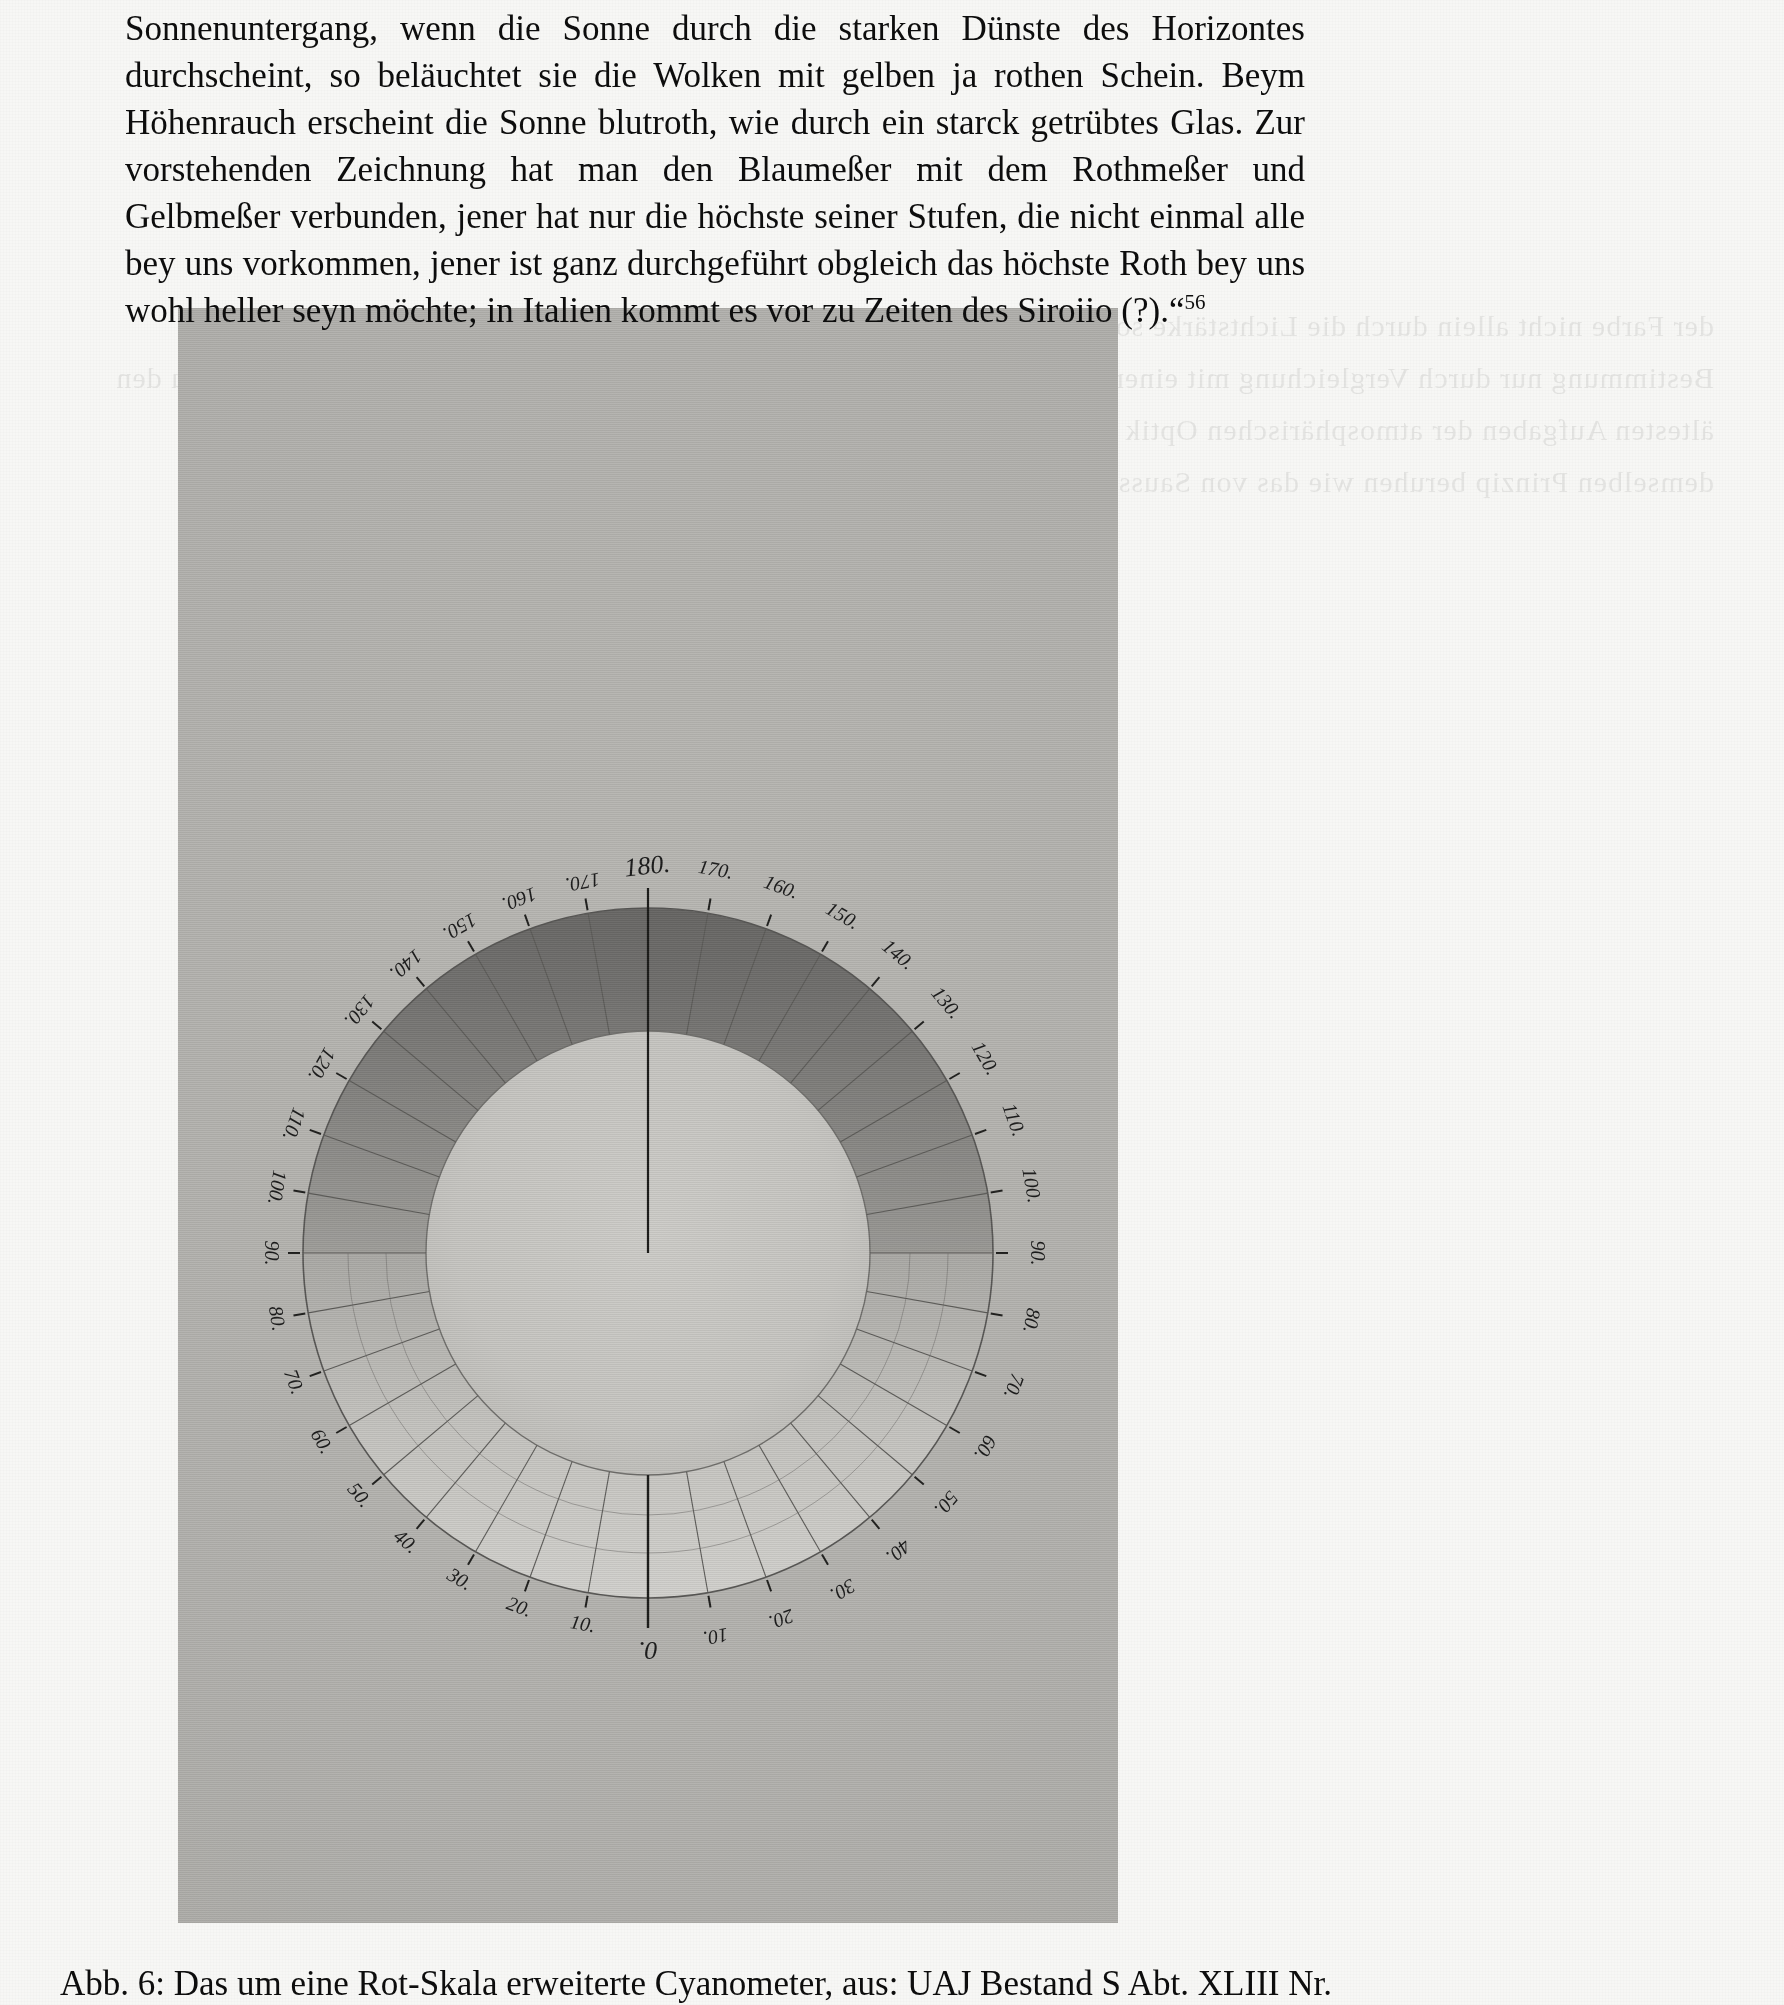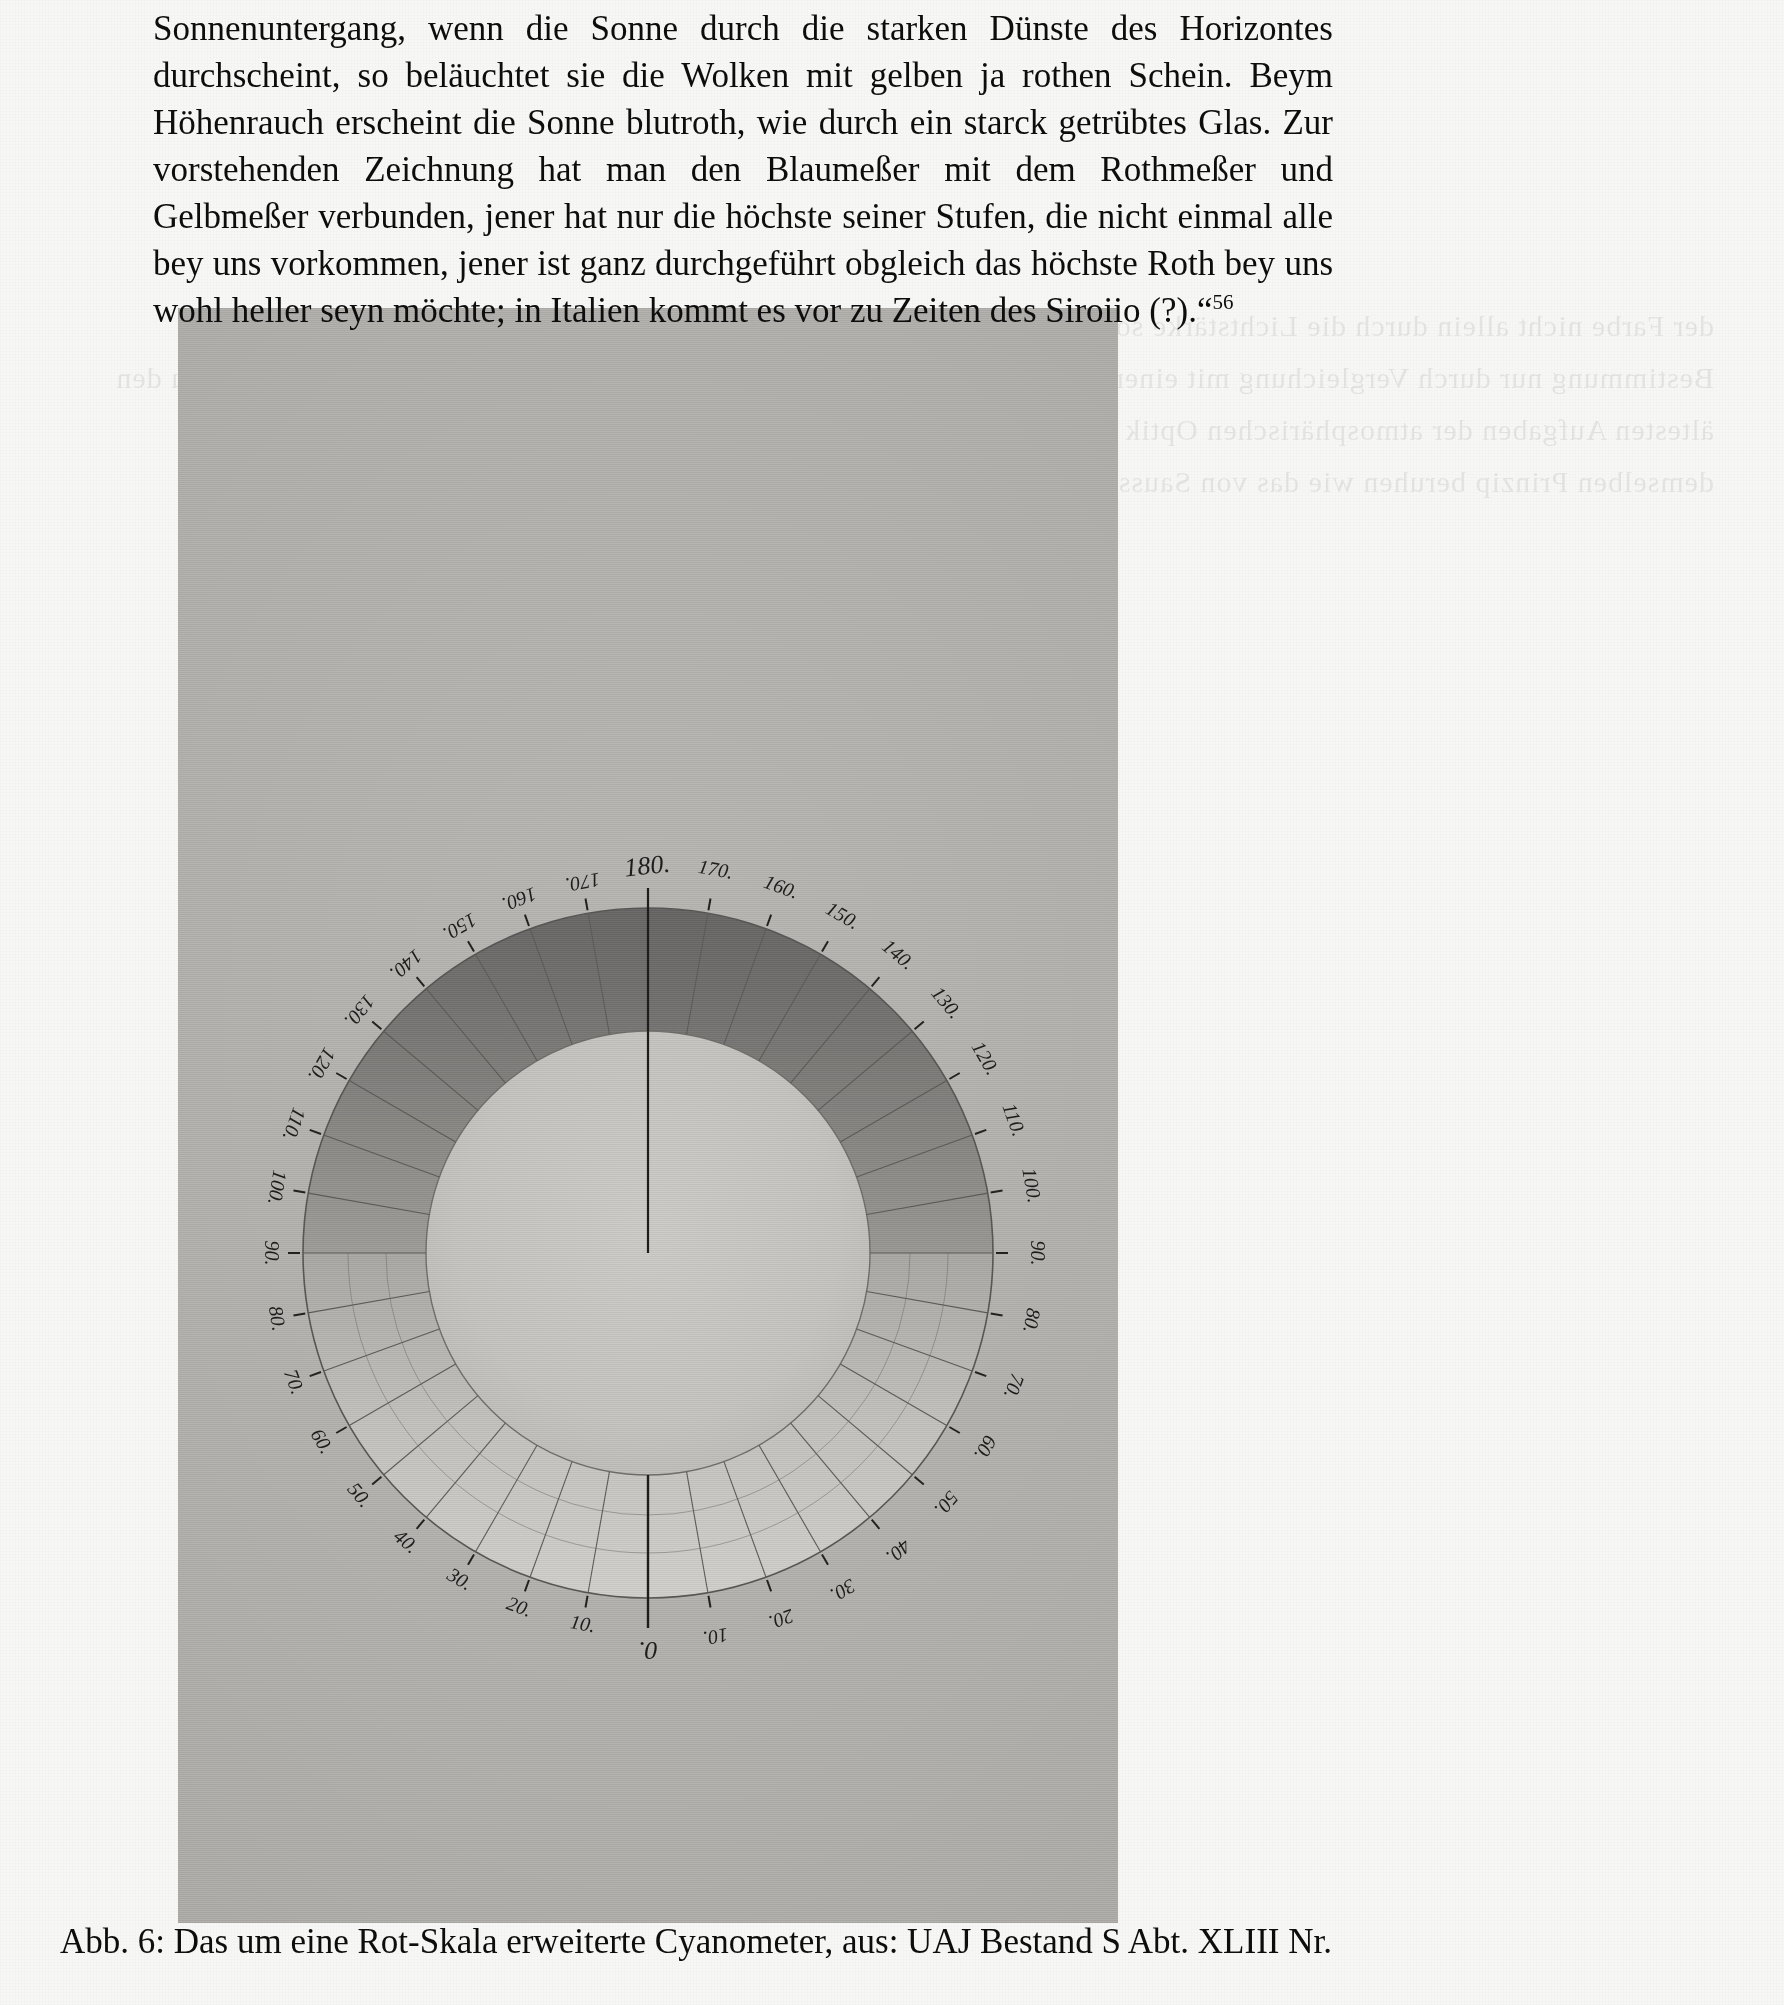--- a/index.html
+++ b/index.html
@@ -49,21 +49,20 @@
     left: 125px;
     top: 5px;
     width: 1180px;
     font-family: "Liberation Serif", serif;
     font-size: 35px;
     line-height: 47px;
     color: #0d0d0d;
     text-align: justify;
     text-align-last: left;
     z-index: 5;
-    margin-left: 28px;
   }
   #body-text p { margin: 0; }
   .fn-marker {
     font-size: 21px;
     vertical-align: super;
     line-height: 0;
   }
 
   
   #figure-plate {
@@ -90,21 +89,21 @@
     left: 0;
     top: 0;
     width: 940px;
     height: 1615px;
   }
 
   
   #figure-caption {
     position: absolute;
     left: 60px;
-    top: 1920px;
+    top: 1962px;
     width: 1700px;
     font-family: "Liberation Serif", serif;
     font-size: 35px;
     line-height: 44px;
     color: #0d0d0d;
     z-index: 6;
   }
 
   .tick-label {
     font-family: "Liberation Serif", serif;

